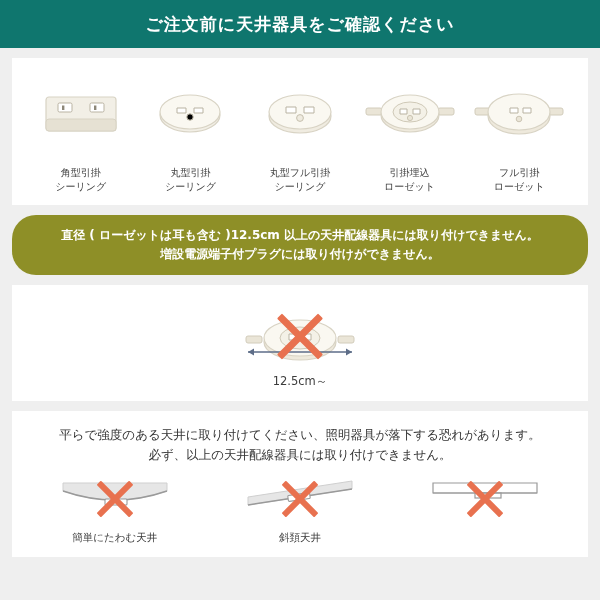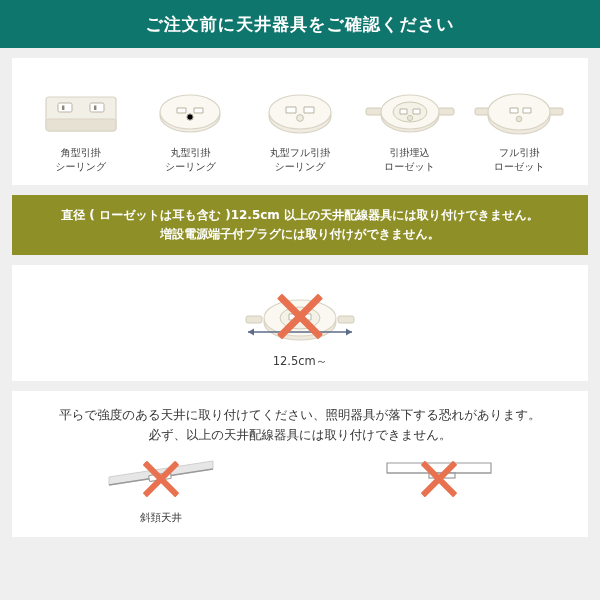--- a/index.html
+++ b/index.html
@@ -51,37 +51,38 @@
   }
   .fixture{
     width:96px;
     display:flex;flex-direction:column;align-items:center;
   }
   .fx-art{
     height:56px;
     display:flex;align-items:center;justify-content:center;
   }
   .fx-label{
-    margin-top:4px;
+    margin-top:24px;
     font-size:10px;
     line-height:1.35;
     text-align:center;
     color:#444;
     white-space:pre-line;
   }
   
   .warn{
     background:#8e8f27;
     margin:10px 12px 0 12px;
     padding:11px 8px;
     text-align:center;
     color:#ffffff;
     font-size:12px;
     font-weight:bold;
     line-height:1.6;
+    border-radius:24px;
   }
   
   .ng-row{
     display:flex;
     justify-content:center;
     align-items:flex-end;
     gap:44px;
     margin-top:6px;
   }
   .ng-item{
@@ -281,20 +282,31 @@
 
     </div>
   </div>
 
   <div class="card">
     <div class="note">平らで強度のある天井に取り付けてください、照明器具が落下する恐れがあります。</div>
     <div class="note">必ず、以上の天井配線器具には取り付けできません。</div>
 
     <div class="ceil-row">
 
+      <div class="ceil-item">
+        <div class="ceil-art">
+          <svg width="132" height="48" viewBox="0 0 132 48">
+            <path d="M14 8 L118 8 L118 16 Q66 34 14 16 Z" fill="#e6e6e6" stroke="#cfcfcf" stroke-width="1"></path>
+            <path d="M14 16 Q66 34 118 16" fill="none" stroke="#9a9a9a" stroke-width="1.4"></path>
+            <rect x="56" y="24" width="22" height="6" rx="1" fill="#ffffff" stroke="#9a9a9a" stroke-width="1.1"></rect>
+          </svg>
+          <div class="xmark small"></div>
+        </div>
+        <div class="ceil-cap">簡単にたわむ天井</div>
+      </div>
 
       <div class="ceil-item">
         <div class="ceil-art">
           <svg width="132" height="48" viewBox="0 0 132 48">
             <path d="M14 22 L118 6 L118 14 L14 30 Z" fill="#e6e6e6" stroke="#cfcfcf" stroke-width="1"></path>
             <path d="M14 30 L118 14" fill="none" stroke="#9a9a9a" stroke-width="1.4"></path>
             <rect x="54" y="19" width="22" height="6" rx="1" fill="#ffffff" stroke="#9a9a9a" stroke-width="1.1" transform="rotate(-8 65 22)"></rect>
           </svg>
           <div class="xmark small"></div>
         </div>

